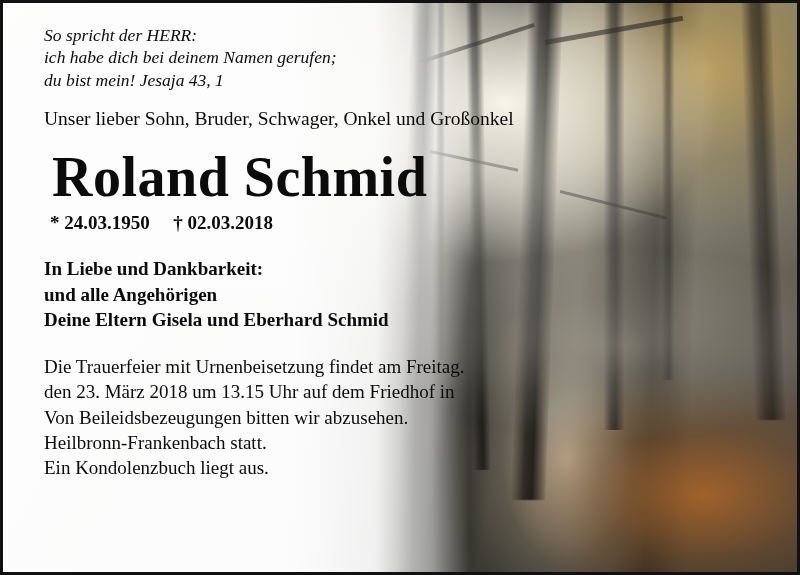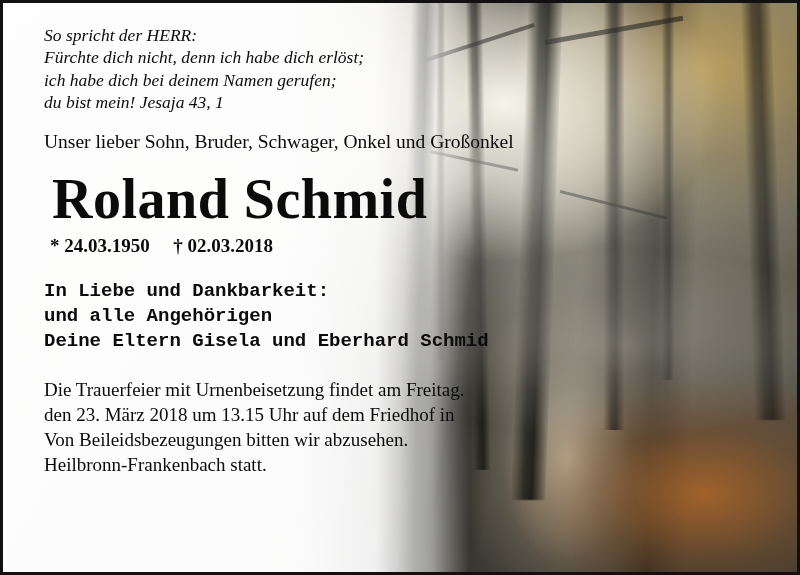--- a/index.html
+++ b/index.html
@@ -123,21 +123,20 @@
   .line {
     font-size: 19.5px;
     line-height: 1.3;
     margin-bottom: 14px;
   }
   .thanks {
     font-size: 19px;
     font-weight: bold;
     line-height: 1.33;
     margin: 14px 0 22px 0;
-    font-family: Liberation Mono, monospace;
   }
   .arrangements {
     font-size: 19px;
     line-height: 1.33;
     margin-bottom: 16px;
   }
 </style>
 </head>
 <body>
 
@@ -157,21 +156,20 @@
     <div class="branch b4"></div>
     <div class="fog"></div>
   </div>
 
   <div class="text-veil"></div>
 
   <div class="content">
 
     <div class="verse">
       <div>So spricht der HERR:</div>
-      <div>Fürchte dich nicht, denn ich habe dich erlöst;</div>
       <div>ich habe dich bei deinem Namen gerufen;</div>
       <div>du bist mein! Jesaja 43, 1</div>
     </div>
 
     <div class="relation">Unser lieber Sohn, Bruder, Schwager, Onkel und Großonkel</div>
 
     <div class="name">Roland Schmid</div>
 
     <div class="dates">
       <span>*</span>
@@ -186,18 +184,19 @@
       <div>In Liebe und Dankbarkeit:</div>
       <div>und alle Angehörigen</div>
       <div>Deine Eltern Gisela und Eberhard Schmid</div>
     </div>
 
     <div class="arrangements">
       <div>Die Trauerfeier mit Urnenbeisetzung findet am Freitag.</div>
       <div>den 23. März 2018 um 13.15 Uhr auf dem Friedhof in</div>
       <div>Von Beileidsbezeugungen bitten wir abzusehen.</div>
       <div>Heilbronn-Frankenbach statt.</div>
+      <div>Ein Kondolenzbuch liegt aus.</div>
     </div>
 
   </div>
 
   <div class="border"></div>
 </div>
 
 </body></html>

